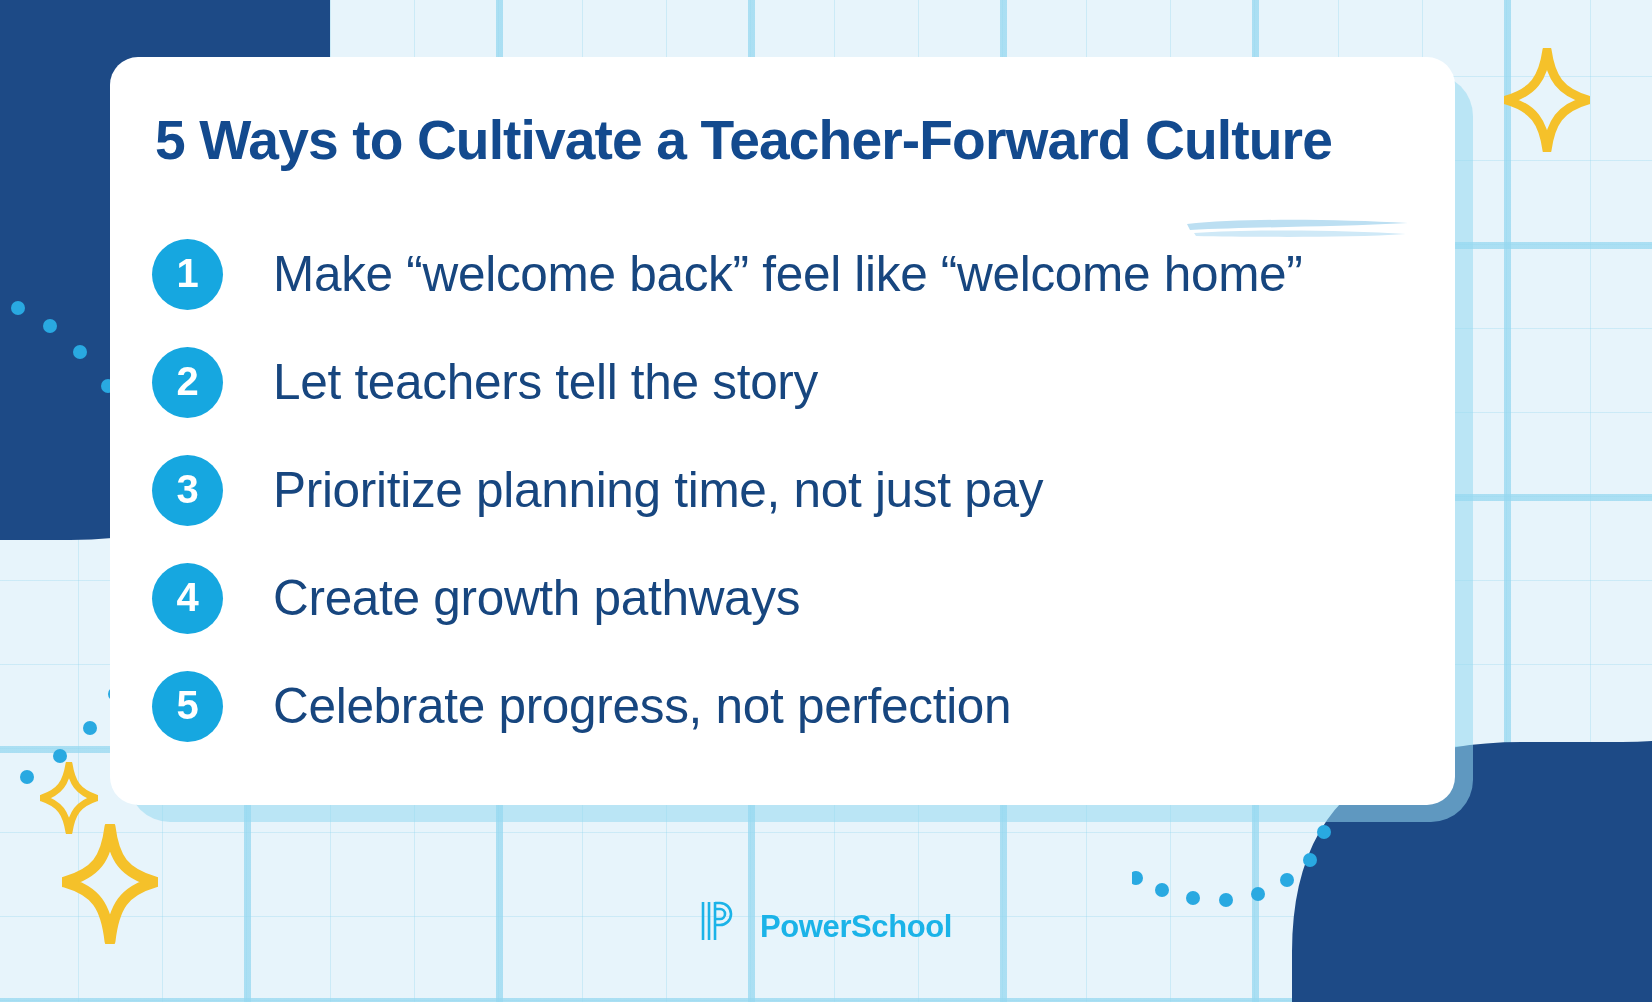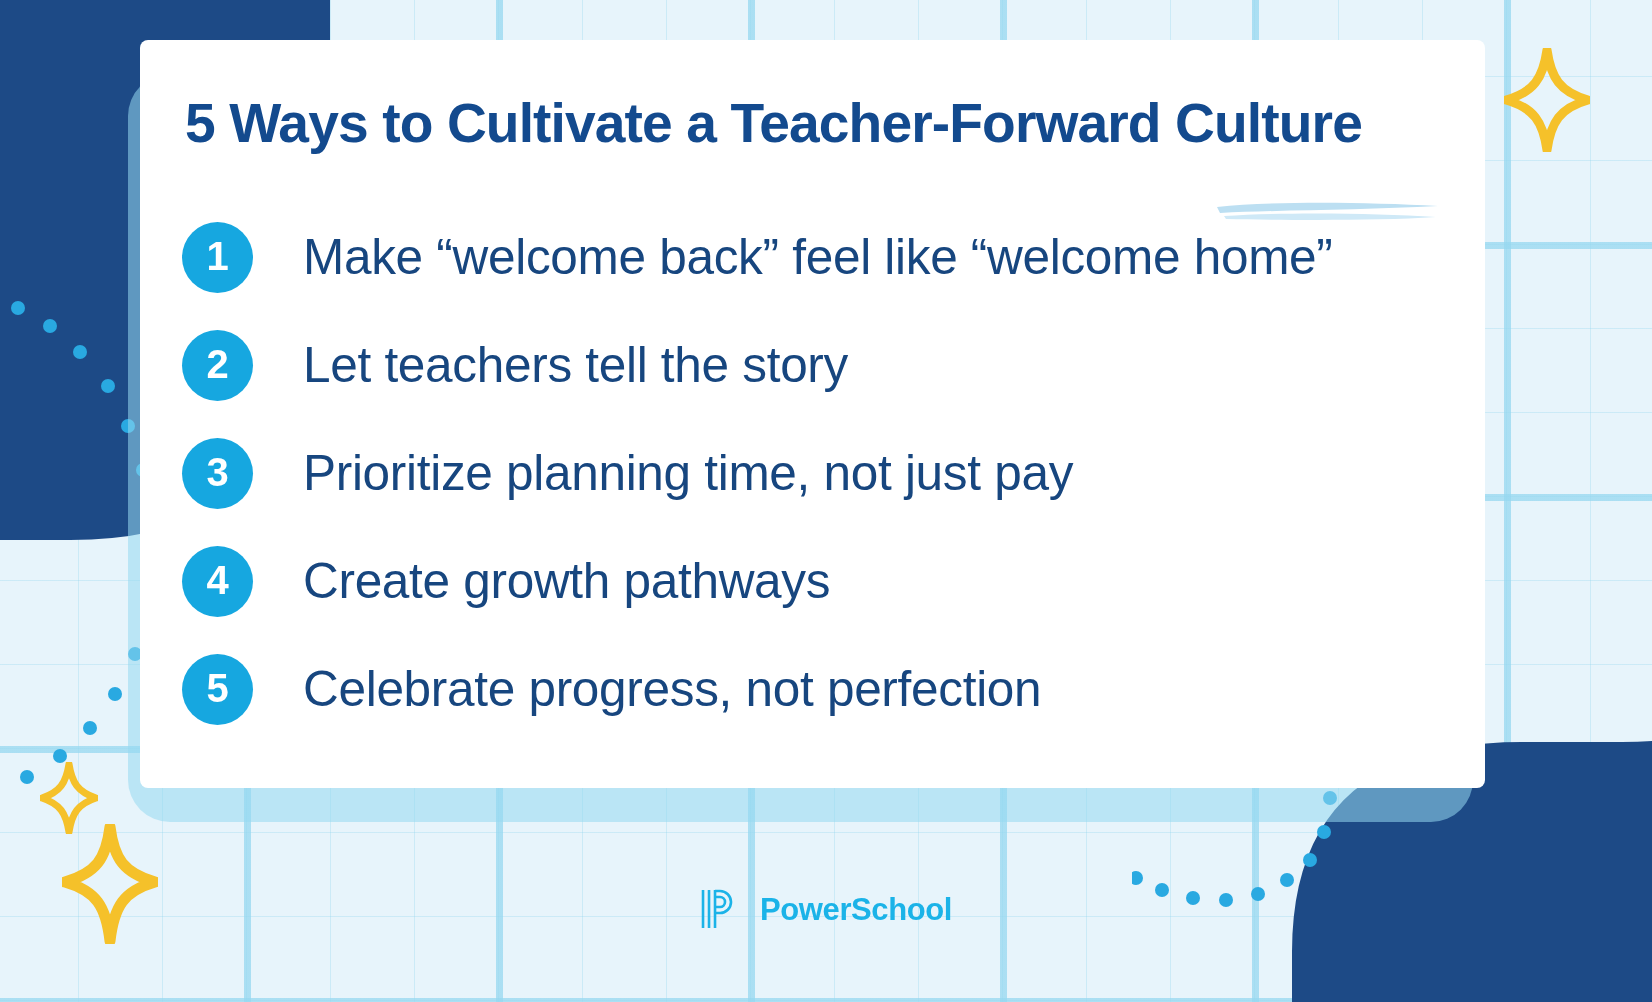--- a/index.html
+++ b/index.html
@@ -62,26 +62,25 @@
     left: 128px;
     top: 74px;
     width: 1345px;
     height: 748px;
     border-radius: 42px;
     background: rgba(150, 216, 240, 0.55);
   }
   .card {
     position: absolute;
     left: 110px;
-    top: 40px;
+    top: 57px;
     width: 1345px;
     height: 748px;
     background: #FFFFFF;
-    border-radius: 8px;
-    margin-left: 30px;
+    border-radius: 28px;
   }
 
   
   .title-wrap {
     position: absolute;
     left: 45px;
     top: 54px;
     right: 40px;
   }
   .title {
@@ -145,24 +144,24 @@
     letter-spacing: -0.3px;
     white-space: nowrap;
     transform: scaleX(0.99);
     transform-origin: left center;
   }
 
   
   .footer-logo {
     position: absolute;
     left: 50%;
-    bottom: 72px;
+    bottom: 60px;
     transform: translateX(-50%);
     display: flex;
-    align-items: center;
+    align-items: flex-end;
     gap: 20px;
   }
   .logo-word {
     font-family: "Liberation Sans", sans-serif;
     font-weight: 700;
     font-size: 31px;
     color: #1BB3E8;
     letter-spacing: -0.4px;
     line-height: 1;
   }

